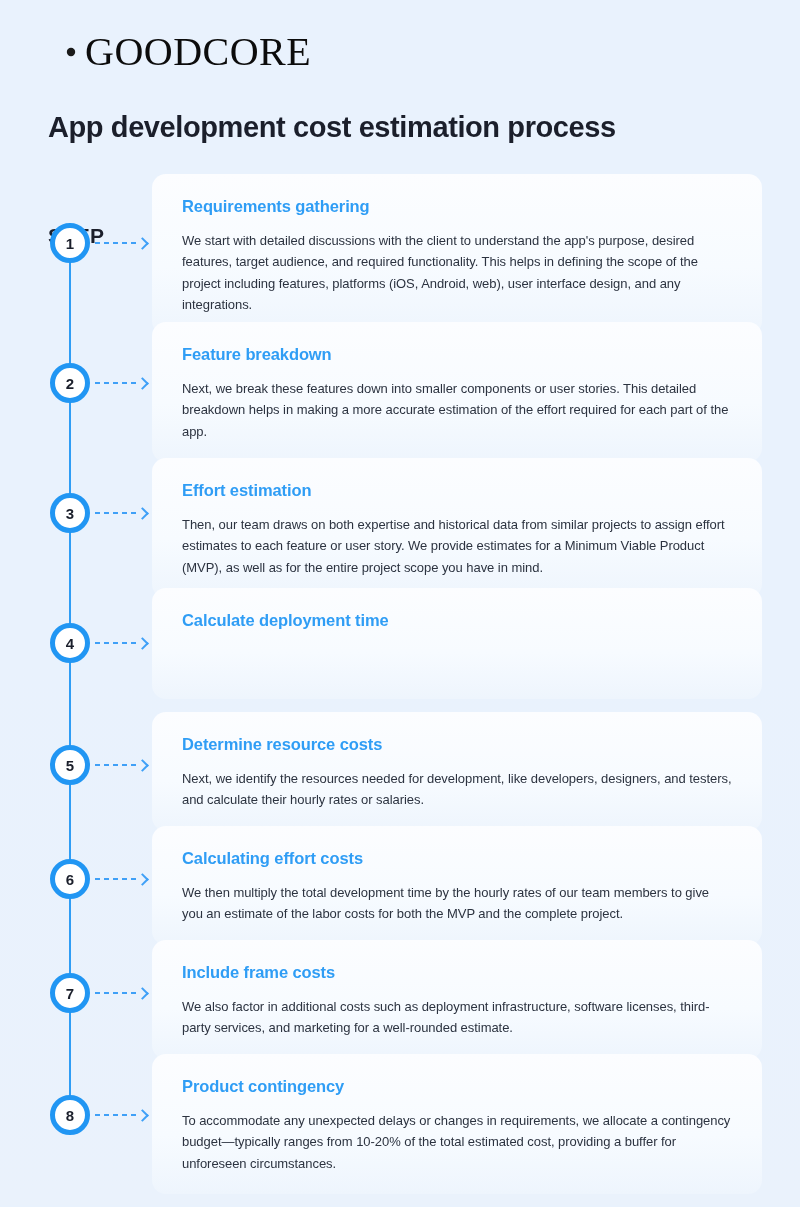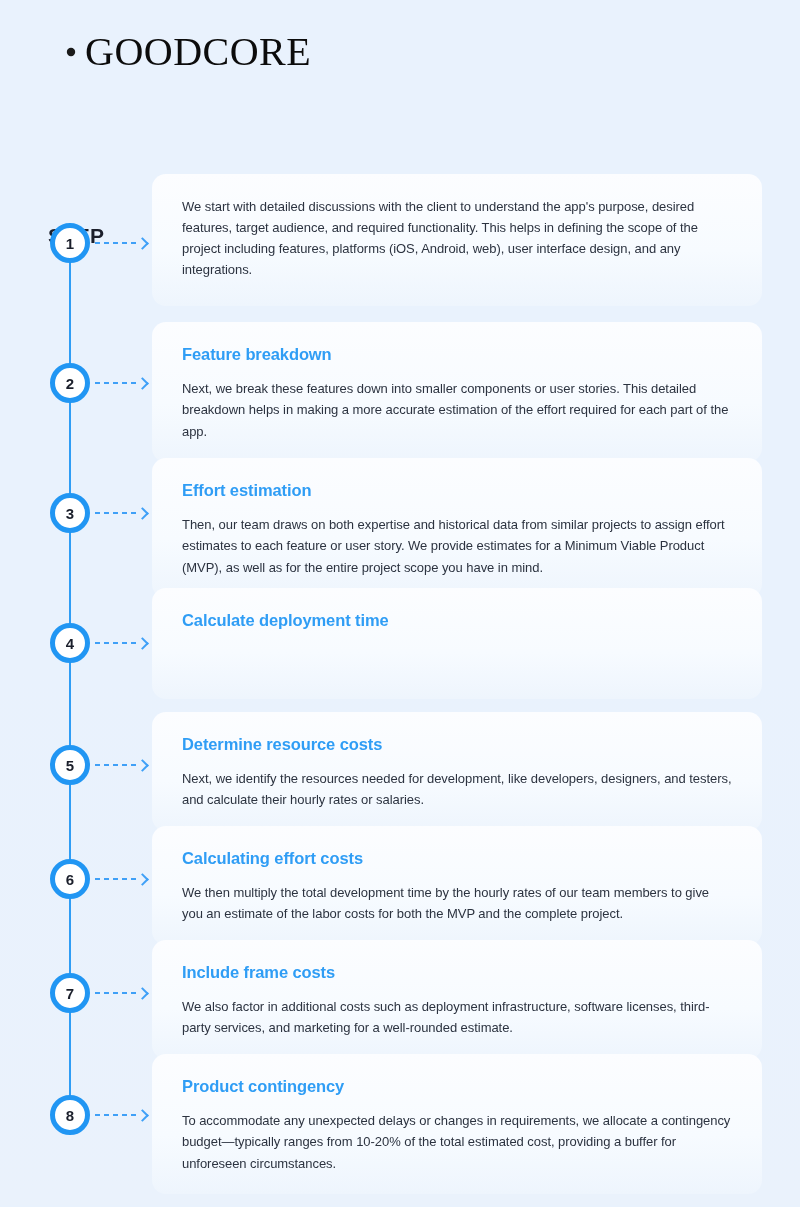--- a/index.html
+++ b/index.html
@@ -186,29 +186,31 @@
         </defs>
         <path d="M23 3 A20 20 0 1 0 23 43 A20 20 0 0 1 23 3 Z" fill="url(#ring1)"></path>
         <path d="M23 9 A14 14 0 1 0 23 37 A14 14 0 0 1 23 9 Z" fill="url(#ring2)"></path>
         <path d="M23 14.5 A8.5 8.5 0 1 0 23 31.5 A8.5 8.5 0 0 1 23 14.5 Z" fill="url(#ring3)"></path>
         <circle cx="23" cy="23" r="4.2" fill="#1a1a1a"></circle>
       </svg>
     </span>
     <span class="brand-word">GOODCORE</span>
   </div>
 
+  <div class="page-title">App development cost estimation process</div>
 
   <div class="step-label">STEP</div>
 
   <div class="timeline" style="top: 0px; height: 1207px;">
     <div class="timeline-line" style="top: 243px; height: 872px;"></div>
   </div>
 
   <div id="cards-root">
       <div class="card" style="top: 174px; min-height: 132px;">
+        <div class="card-title">Requirements gathering</div>
         <div class="card-body">We start with detailed discussions with the client to understand the app's purpose, desired features, target audience, and required functionality. This helps in defining the scope of the project including features, platforms (iOS, Android, web), user interface design, and any integrations.</div>
       </div>
       <div class="card" style="top: 322px; min-height: 121px;">
         <div class="card-title">Feature breakdown</div>
         <div class="card-body">Next, we break these features down into smaller components or user stories. This detailed breakdown helps in making a more accurate estimation of the effort required for each part of the app.</div>
       </div>
       <div class="card" style="top: 458px; min-height: 117px;">
         <div class="card-title">Effort estimation</div>
         <div class="card-body">Then, our team draws on both expertise and historical data from similar projects to assign effort estimates to each feature or user story. We provide estimates for a Minimum Viable Product (MVP), as well as for the entire project scope you have in mind.</div>
       </div>

